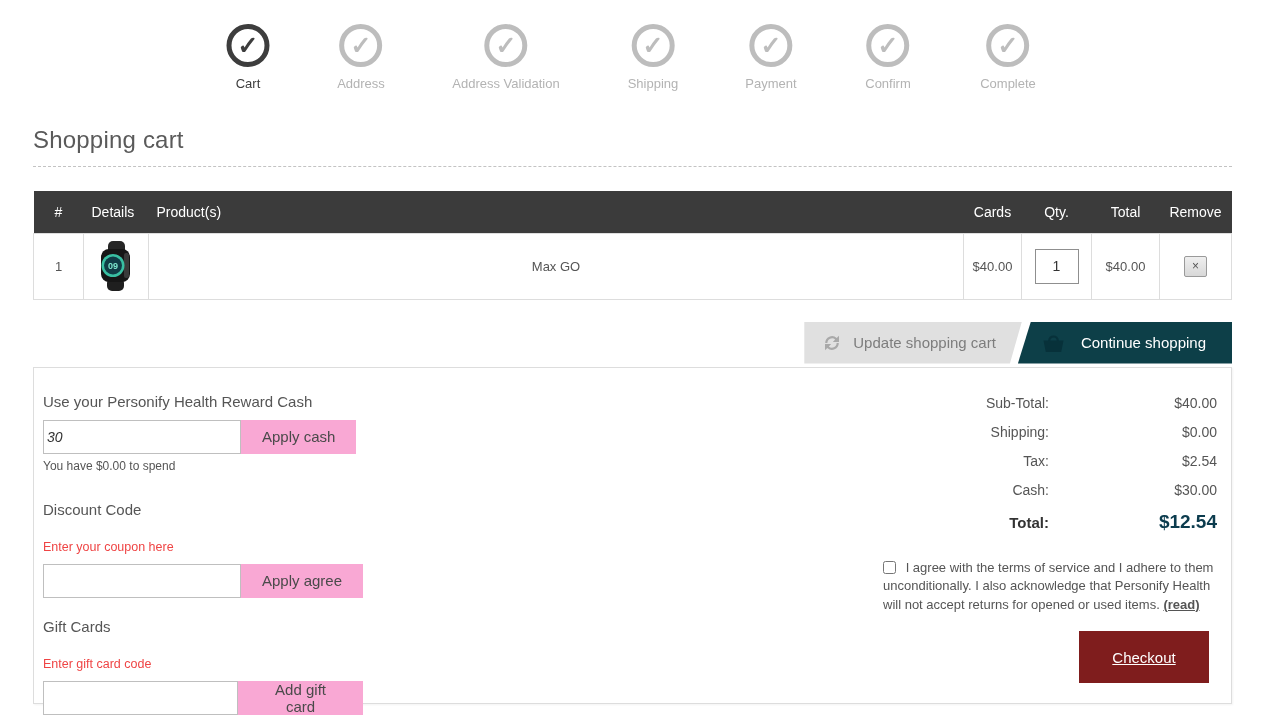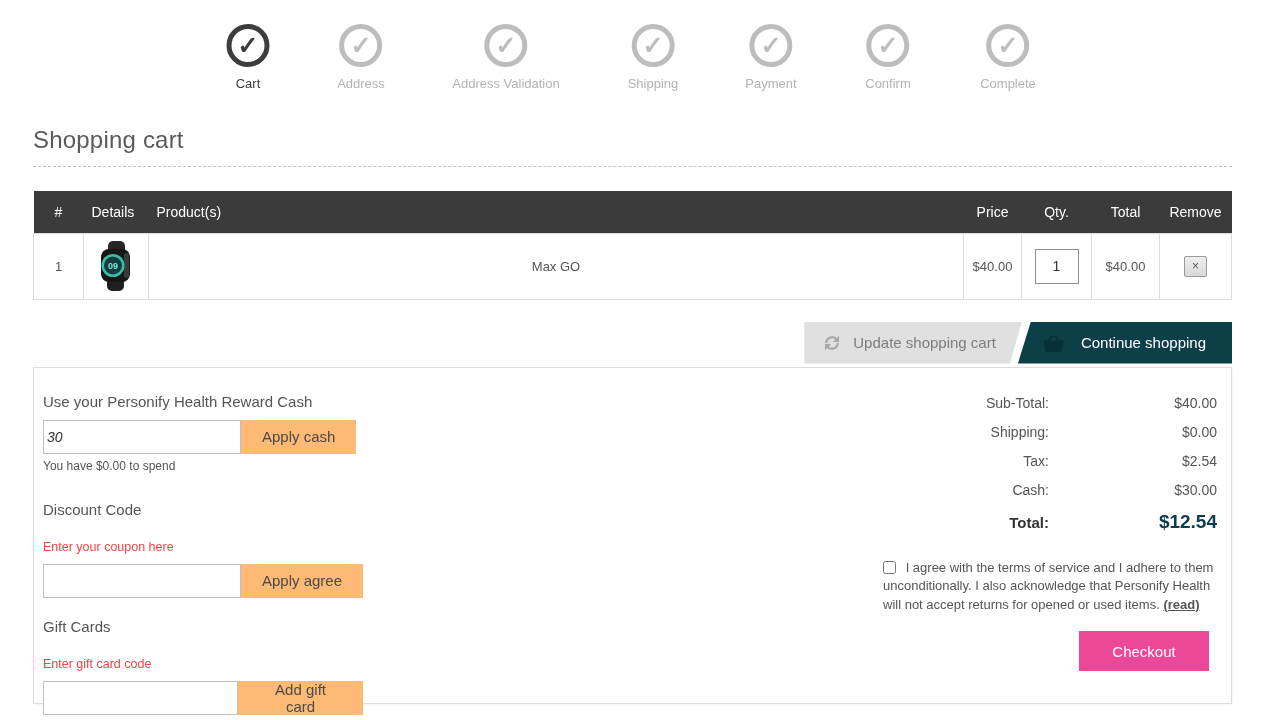--- a/index.html
+++ b/index.html
@@ -49,39 +49,39 @@
     cursor:pointer; clip-path:polygon(13px 0, 100% 0, 100% 100%, 0 100%); }
 
   
   .panel { margin-top:3px; border:1px solid #ddd; height:337px; padding:25px 14px 0 9px;
     display:flex; justify-content:space-between; box-shadow:1px 1px 2px rgba(0,0,0,.05); }
   .left-col { width:320px; }
   .group-title { font-size:15px; color:#555; }
   .inline-row { display:flex; margin-top:10px; }
   .text-input { width:198px; height:34px; border:1px solid #bfbfbf; padding:0 3px;
     font-size:14px; color:#333; font-family:inherit;font-style:italic; }
-  .btn-apply { height:34px; background:#fdba74; border:none; color:#4a4a4a; font-size:15px;
+  .btn-apply { height:34px; background:#f9a8d4; border:none; color:#4a4a4a; font-size:15px;
     font-family:inherit; padding:0 21px; cursor:pointer; }
   .note { font-size:12px; color:#555; margin-top:5px; }
   .sub-hint { font-size:12.5px; color:#ef4444; margin-top:22px; }
   .gap-lg { margin-top:28px; } .gap-md { margin-top:20px; }
 
   .right-col { width:334px; padding-top:2px; }
   .trow { display:flex; justify-content:flex-end; align-items:baseline; margin-bottom:13px;
     font-size:14px; color:#555; }
   .t-value { width:168px; text-align:right; }
   .trow.total { margin-top:8px; }
   .trow.total .t-label { font-weight:bold; font-size:15px; color:#333; }
   .trow.total .t-value { font-weight:bold; font-size:19px; color:#0c3c4e; }
   .terms { margin-top:26px; font-size:13px; line-height:18.5px; color:#555; }
   .terms input { vertical-align:-2px; margin-right:6px; width:13px; height:13px; }
   .read-link { font-weight:bold; text-decoration:underline; color:#555; cursor:pointer; }
   .checkout-row { margin-top:17px; text-align:right; padding-right:8px; }
-  .btn-checkout { width:130px; height:40px; background:#ec4899; color:#fff; border:none;
-    font-size:15px; font-family:inherit; cursor:pointer; }
+  .btn-checkout { width:130px; height:52px; background:#7f1d1d; color:#fff; border:none;
+    font-size:15px; font-family:inherit; cursor:pointer;text-decoration:underline; }
 </style>
 </head>
 <body>
 
 <div class="stepper">
   <div class="step active" style="left:248px">
     <div class="circle">✓</div>
     <div class="slabel">Cart</div>
   </div>
   <div class="step" style="left:361px">
@@ -114,21 +114,21 @@
 
   <h1 class="page-title">Shopping cart</h1>
   <hr class="dashed">
 
   <table class="cart">
     <thead>
       <tr>
         <th class="c-num">#</th>
         <th class="c-img">Details</th>
         <th class="c-prod">Product(s)</th>
-        <th class="c-price">Price</th>
+        <th class="c-price">Cards</th>
         <th class="c-qty">Qty.</th>
         <th class="c-total">Total</th>
         <th class="c-rem">Remove</th>
       </tr>
     </thead>
     <tbody>
       <tr>
         <td>1</td>
         <td>
           <svg class="watch" width="40" height="52" viewBox="0 0 40 52">

